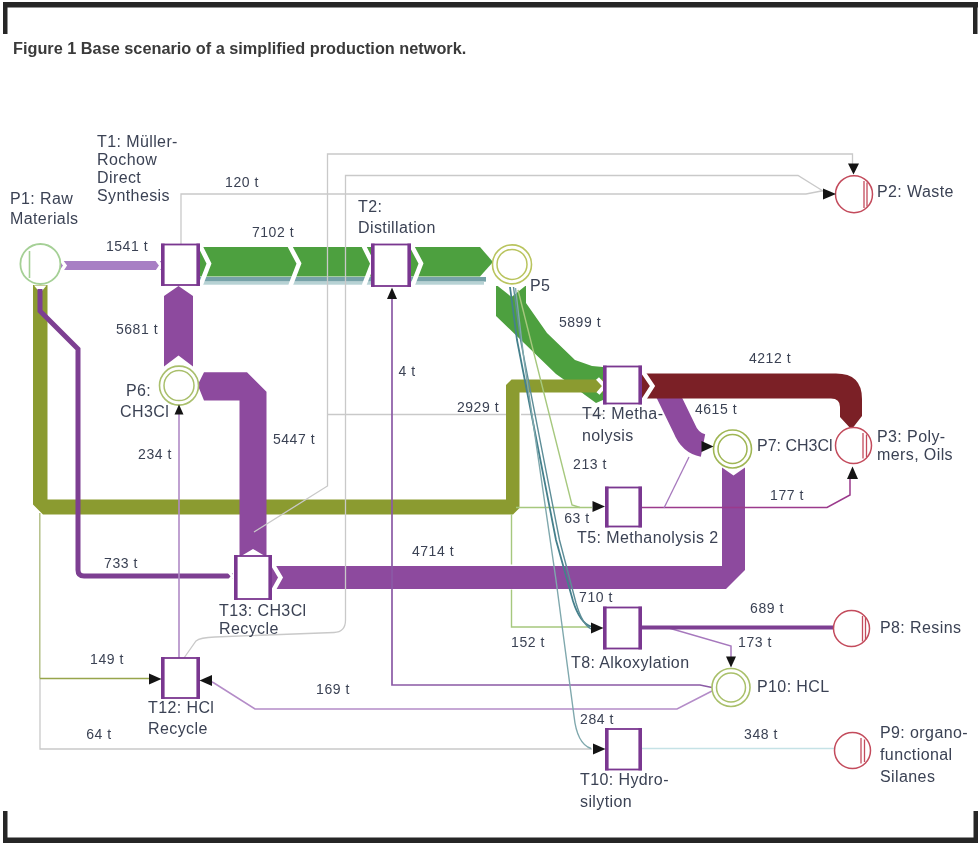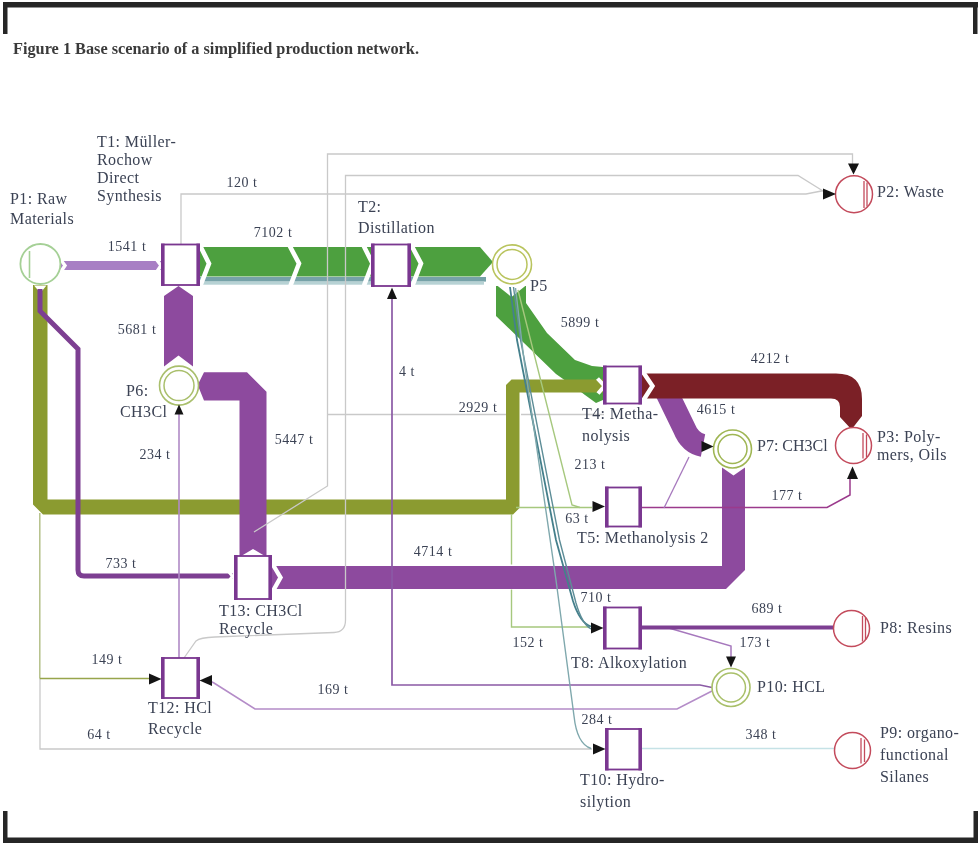--- a/index.html
+++ b/index.html
@@ -1,16 +1,16 @@
 <!DOCTYPE html>
 <html><head>
 <meta charset="utf-8">
 <style>
   html,body{margin:0;padding:0;background:#ffffff;}
-  .wrap{width:980px;height:847px;position:relative;font-family:Liberation Serif, serif;}
+  .wrap{width:980px;height:847px;position:relative;font-family:Liberation Sans, sans-serif;}
   svg{display:block;}
   text{fill:#3b4254;}
   .num{font-size:14px;letter-spacing:.55px;}
   .lab{font-size:16px;letter-spacing:.4px;}
   .title{font-size:16.3px;font-weight:bold;fill:#3a3a3a;}
 </style>
 </head>
 <body>
 <div class="wrap">
 <svg width="980" height="847" viewBox="0 0 980 847">

